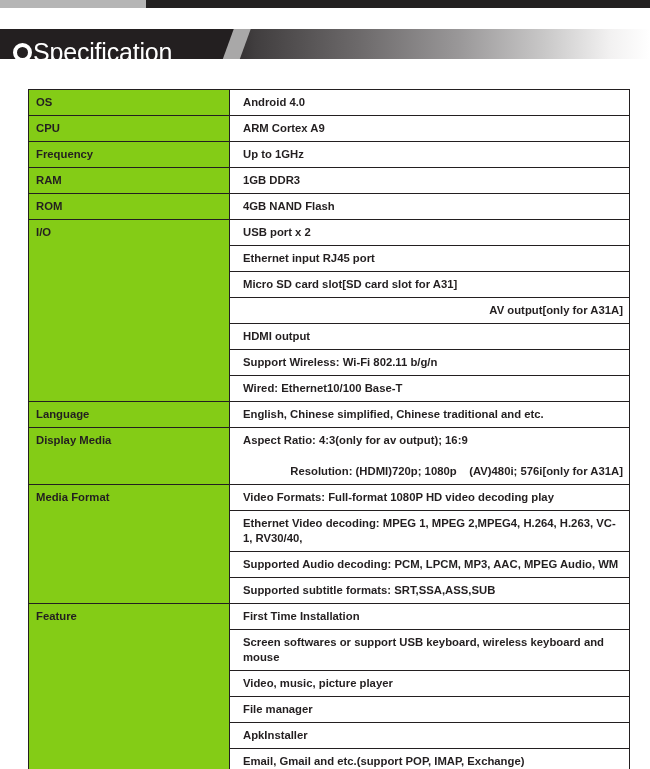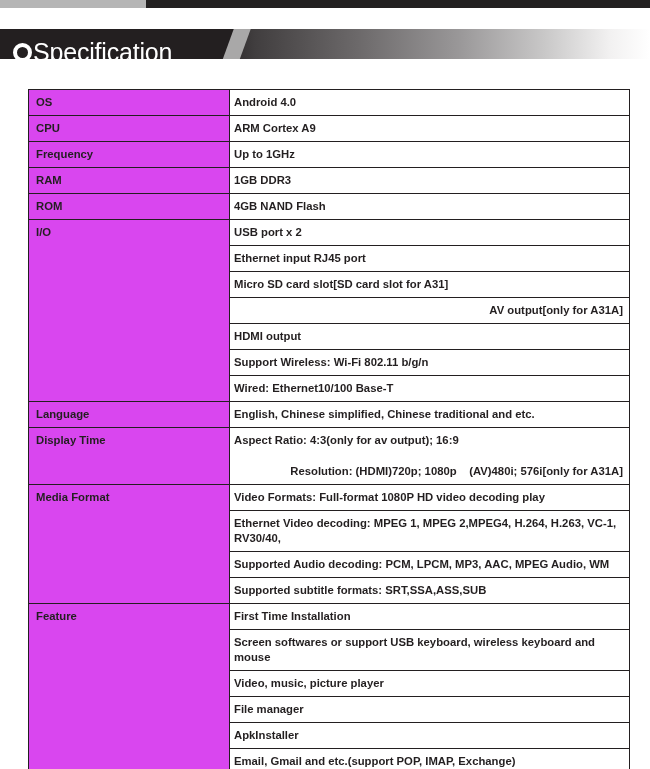--- a/index.html
+++ b/index.html
@@ -114,27 +114,27 @@
   .spec-table td {
     border: 1px solid #231f20;
     font-size: 11.3px;
     font-weight: bold;
     color: #231f20;
     vertical-align: middle;
     line-height: 1.33;
   }
   td.label-cell {
     width: 193px;
-    background: #d946ef;
+    background: #84cc16;
     padding: 5px 0 5px 7px;
     vertical-align: top;
   }
   td.value-cell {
     background: #ffffff;
-    padding: 5px 6px 5px 4px;
+    padding: 5px 6px 5px 13px;
   }
   td.value-cell .line2 {
     display: block;
     margin-top: 16px;
   }
   .nbsp-gap {
     white-space: pre;
     text-align: right;
   }
 </style>
@@ -206,21 +206,21 @@
     <tr>
       <td class="value-cell">Wired: Ethernet10/100 Base-T</td>
     </tr>
 
     <tr>
       <td class="label-cell">Language</td>
       <td class="value-cell">English, Chinese simplified, Chinese traditional and etc.</td>
     </tr>
 
     <tr>
-      <td class="label-cell">Display Time</td>
+      <td class="label-cell">Display Media</td>
       <td class="value-cell">
         <span>Aspect Ratio: 4:3(only for av output); 16:9</span>
         <span class="line2 nbsp-gap">Resolution: (HDMI)720p; 1080p    (AV)480i; 576i[only for A31A]</span>
       </td>
     </tr>
 
     <tr>
       <td class="label-cell" rowspan="4">Media Format</td>
       <td class="value-cell">Video Formats: Full-format 1080P HD video decoding play</td>
     </tr>

